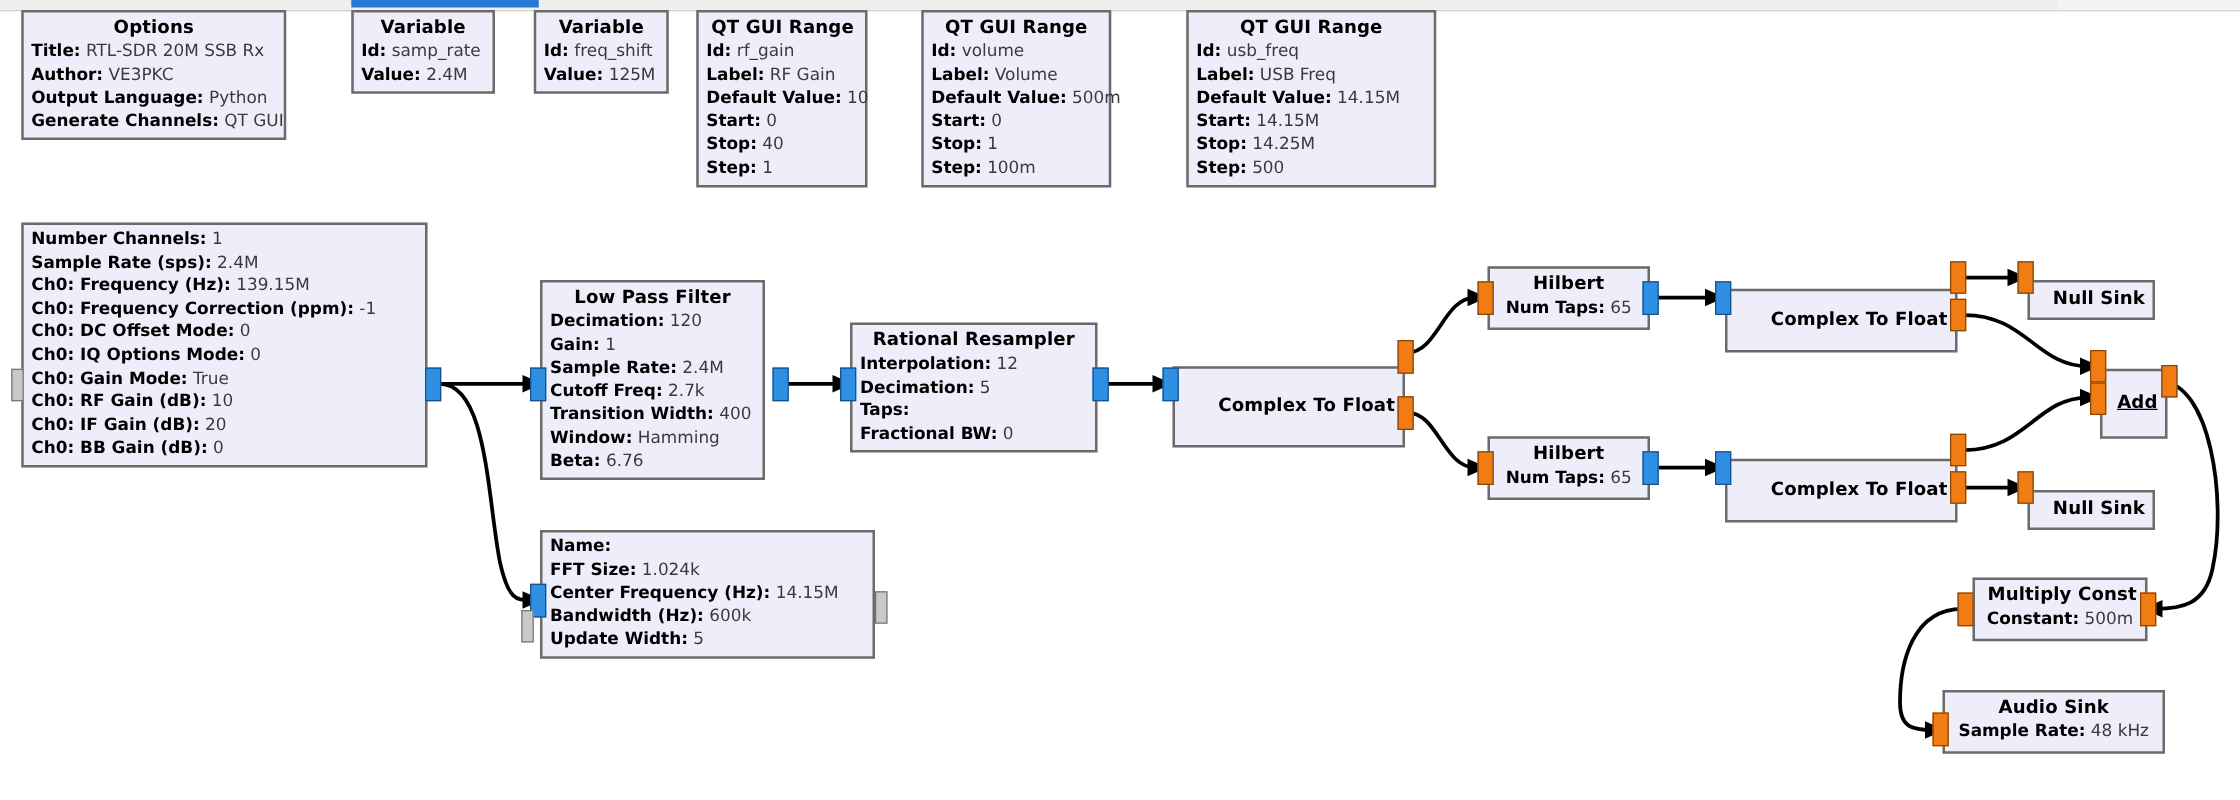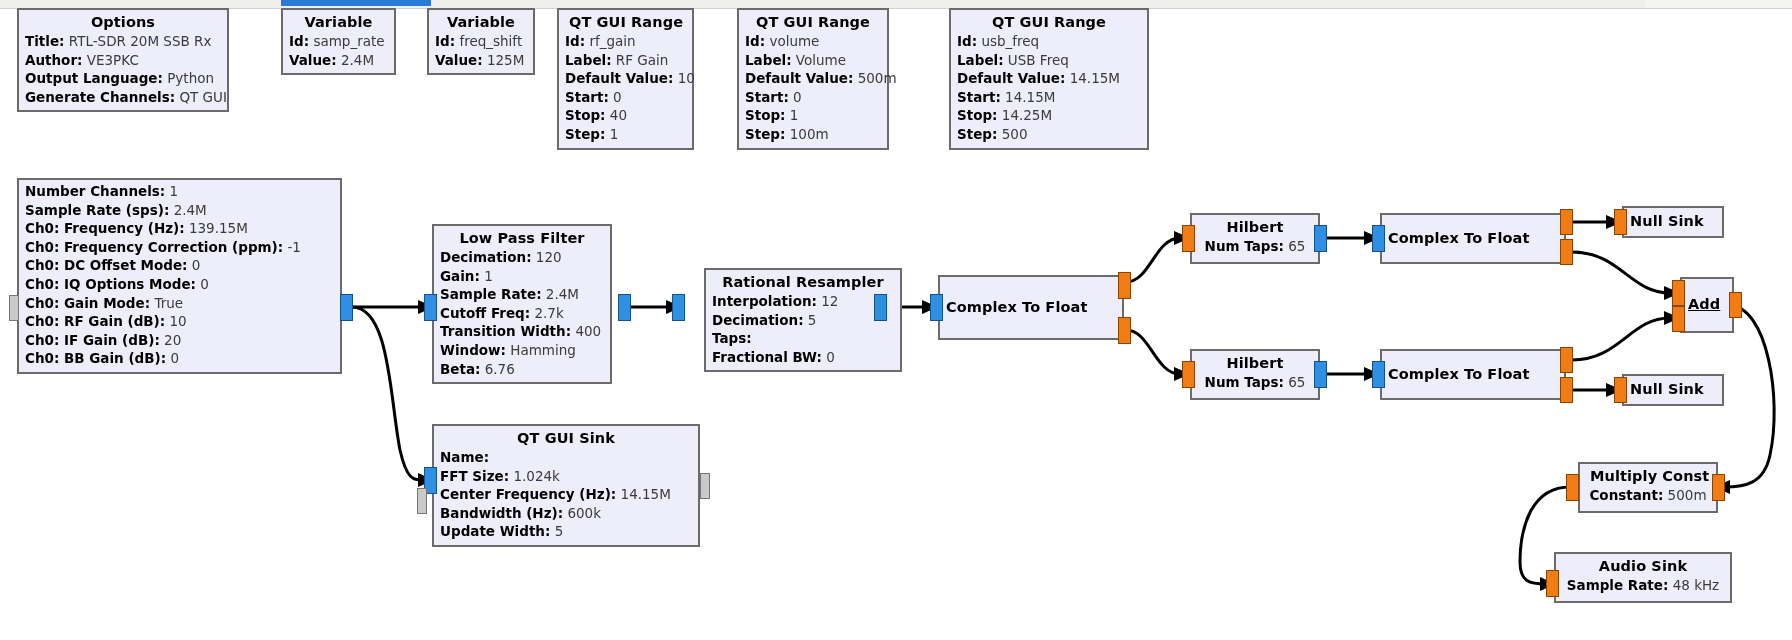--- a/index.html
+++ b/index.html
@@ -69,21 +69,22 @@
     color: #000;
   }
   .block .row .v {
     color: #3a3a3a;
     font-weight: normal;
   }
   .block.center .row { text-align: center; }
   .block.single {
     display: flex;
     align-items: center;
-    justify-content: flex-start;
+    justify-content: flex-end;
+    margin-top: 18px;
   }
   .block.single .title { padding: 0; }
 
   
   .port {
     position: absolute;
     box-sizing: border-box;
     border: 1px solid #1a1a1a;
   }
   .port.blue  { background: #2f8fe3; border-color: #15518c; }
@@ -356,21 +357,20 @@
     </div>
     <div class="row">
       <span class="k">Beta:</span>
       <span class="v">6.76</span>
     </div>
   </div>
   <div class="port blue" style="left:424px; top:294px; width:13px; height:27px;"></div>
   <div class="port blue" style="left:618px; top:294px; width:13px; height:27px;"></div>
 
   <div class="block" style="left:432px; top:424px; width:268px;">
-    <div class="title">QT GUI Sink</div>
     <div class="row">
       <span class="k">Name:</span>
       <span class="v"></span>
     </div>
     <div class="row">
       <span class="k">FFT Size:</span>
       <span class="v">1.024k</span>
     </div>
     <div class="row">
       <span class="k">Center Frequency (Hz):</span>
@@ -382,21 +382,21 @@
     </div>
     <div class="row">
       <span class="k">Update Width:</span>
       <span class="v">5</span>
     </div>
   </div>
   <div class="port blue" style="left:424px; top:467px; width:13px; height:27px;"></div>
   <div class="port grey" style="left:417px; top:488px; width:10px; height:26px;"></div>
   <div class="port grey" style="left:700px; top:473px; width:10px; height:26px;"></div>
 
-  <div class="block" style="left:680px; top:268px; width:198px;margin-left:24px;">
+  <div class="block" style="left:680px; top:258px; width:198px;">
     <div class="title">Rational Resampler</div>
     <div class="row">
       <span class="k">Interpolation:</span>
       <span class="v">12</span>
     </div>
     <div class="row">
       <span class="k">Decimation:</span>
       <span class="v">5</span>
     </div>
     <div class="row">

